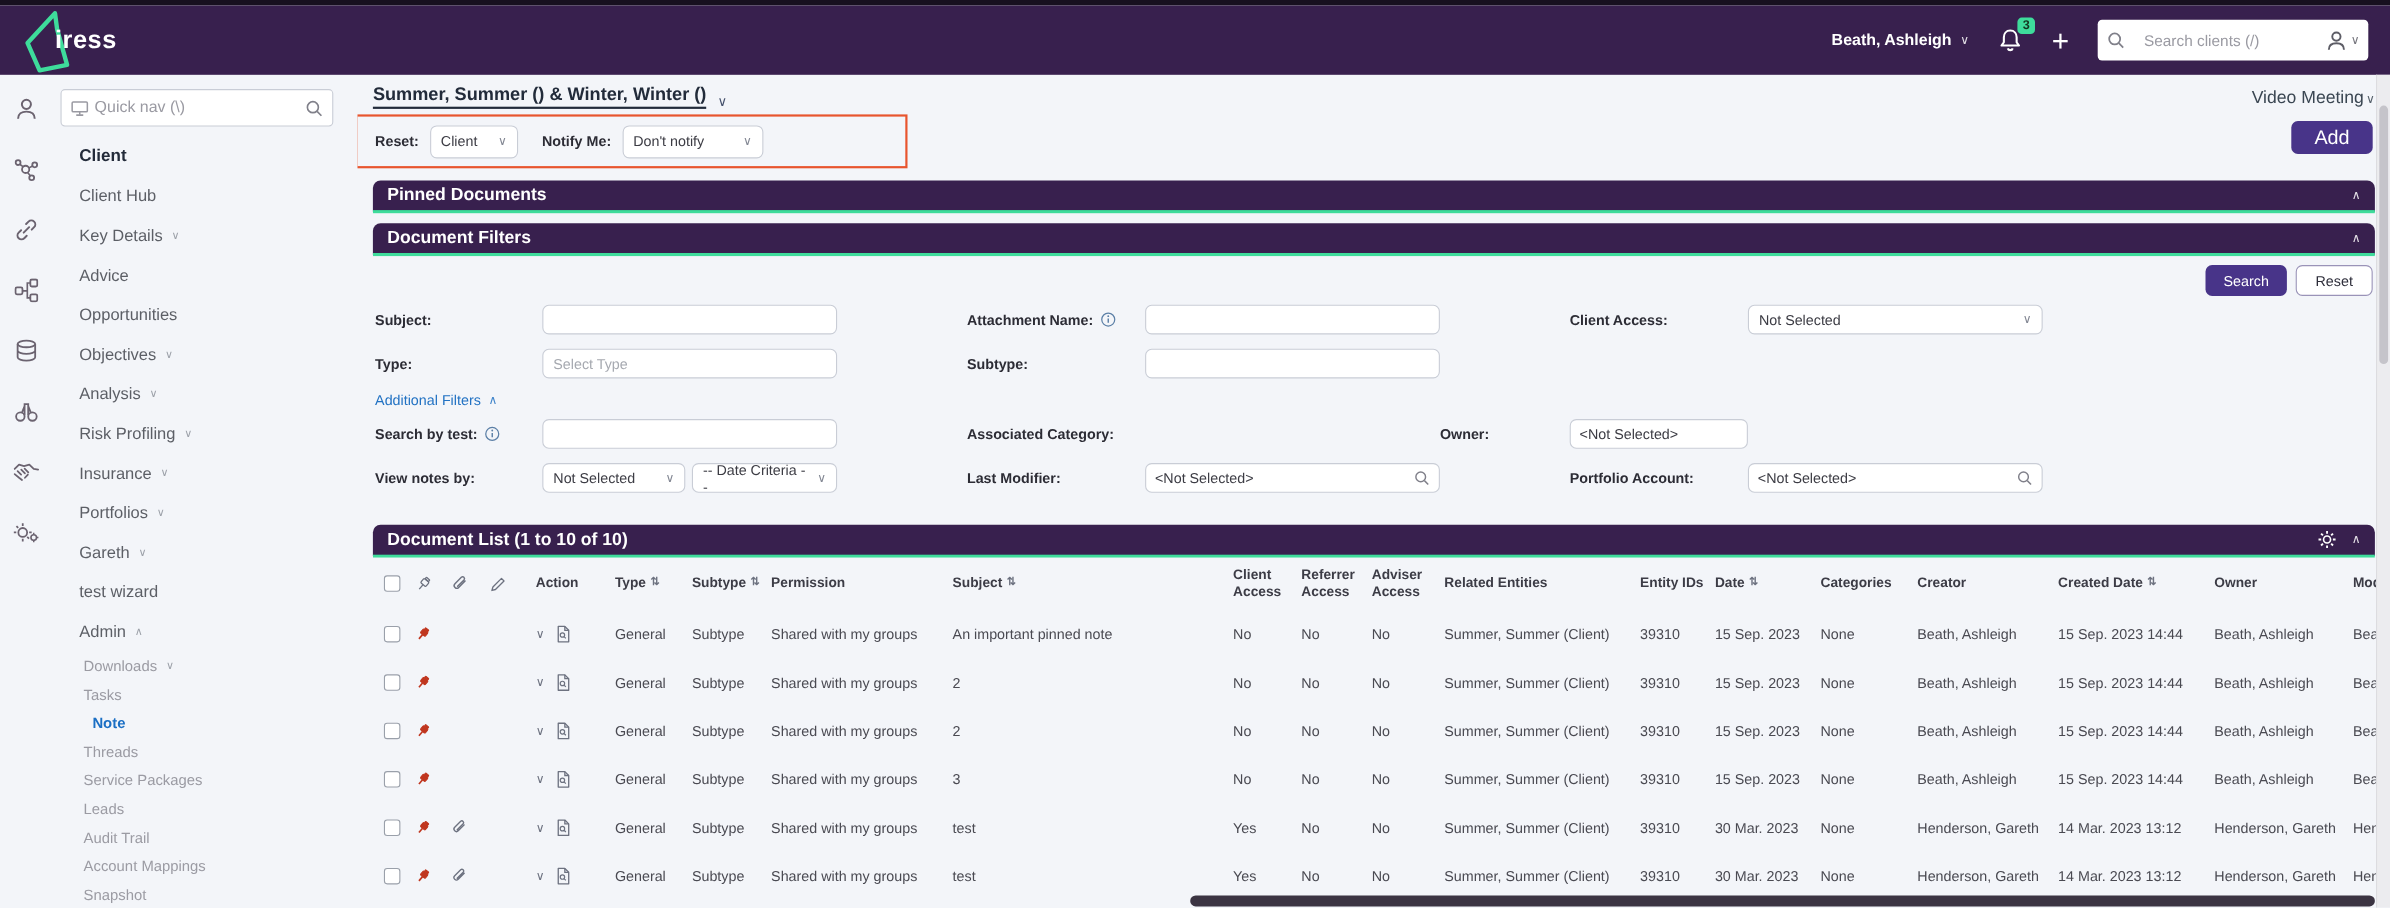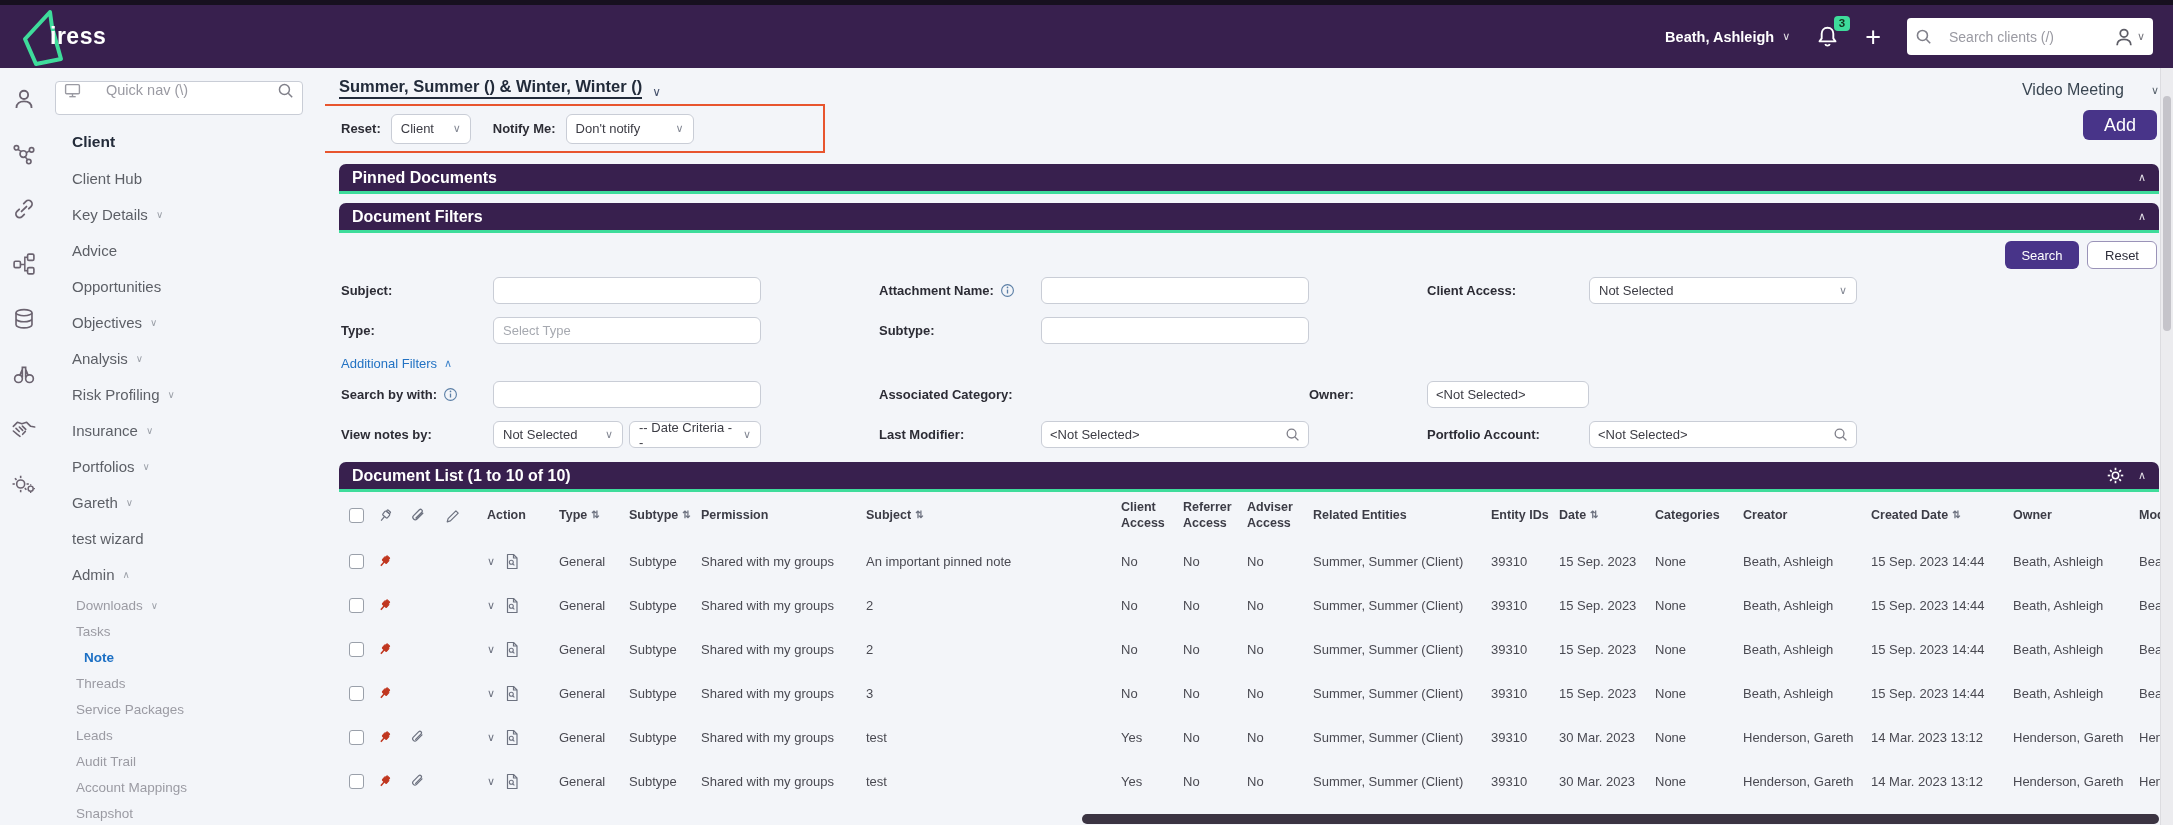--- a/index.html
+++ b/index.html
@@ -28,37 +28,37 @@
     align-items:center;padding:0 8px;color:#9a9aa2;gap:17px}
   .client-search .ph{font-size:14px;color:#9a9aa2;flex:1;white-space:nowrap}
   .client-search .divider{display:flex;align-items:center;gap:3px;color:#5d5d66}
 
   .app{display:flex;height:757px;position:relative}
   .sidebar{width:325px;flex:none;position:relative;padding-top:14px}
   .rail{position:absolute;left:9px;top:20px;width:30px;display:flex;flex-direction:column;
     gap:33px;color:#6b6370}
   .rail .ric{height:22px;display:flex;align-items:center;justify-content:center}
   .quicknav{position:absolute;left:55px;top:13px;width:248px;height:34px;background:#fff;
-    border:1px solid var(--border);border-radius:4px;display:flex;align-items:flex-start;
-    padding:0 8px;gap:25px;color:#9a9aa2}
+    border:1px solid var(--border);border-radius:4px;display:flex;align-items:center;
+    padding:0 8px;gap:5px;color:#9a9aa2}
   .quicknav .ph{flex:1;font-size:14.5px;color:#9a9aa2}
   .nav{position:absolute;left:72px;top:56px;right:6px}
   .nav-item{height:36px;display:flex;align-items:center;gap:8px;font-size:15px;
     color:#5c5f66;cursor:pointer;white-space:nowrap}
   .nav-item.section{font-weight:bold;color:#232b3a;font-size:15.5px}
   .nav-item.sub{height:26px;font-size:13.5px;color:#9b9ba3;padding-left:4px}
   .nav-item.active{color:#1b6fc4;font-weight:bold;padding-left:12px}
   .nav-item .chev{color:#8d929b;font-size:10px}
 
   .main{flex:1;position:relative;padding:0 14px;overflow:hidden}
   .title-row{margin-top:9px;display:flex;align-items:flex-end}
   .page-title{font-size:16.5px;font-weight:bold;color:#222b3a;border-bottom:2px solid #222b3a;
     padding-bottom:1px}
   .title-chev{margin-left:10px;color:#44506b;font-size:12px}
-  .video-meeting{margin-left:auto;font-size:16px;color:#3a4652;display:flex;gap:27px;align-items:center;cursor:pointer}
+  .video-meeting{margin-left:auto;font-size:16px;color:#3a4652;display:flex;gap:2px;align-items:center;cursor:pointer}
   .view-row{position:relative;height:56px;margin-top:3px}
   .annot-box{position:absolute;left:-16px;top:2px;width:502px;height:49px;
     border:2px solid var(--annot);display:flex;align-items:center;gap:10px;padding:0 16px}
   .inline-label{font-size:13px;font-weight:bold;color:var(--label)}
   .fake-select{height:30px;background:#fff;border:1px solid var(--border);border-radius:6px;
     display:flex;align-items:center;justify-content:space-between;padding:0 9px;font-size:13px;
     color:#3c3c44;cursor:pointer;gap:8px}
   .fake-select .chev{color:#6d7280}
   .add-btn{position:absolute;right:2px;top:8px;width:74px;height:30px;background:var(--btn-purple);
     color:#fff;border:none;border-radius:6px;font-size:18px;font-family:inherit;cursor:pointer}
@@ -84,21 +84,21 @@
     padding:0 9px;font-size:13px;color:#3c3c44;font-family:inherit;width:100%}
   .ftext::placeholder{color:#a6a9b0}
   .fsearch{height:27px;border:1px solid var(--border);border-radius:6px;background:#fff;
     display:flex;align-items:center;padding:0 8px;gap:6px}
   .fsearch input{border:none;outline:none;flex:1;font-size:13px;color:#3c3c44;font-family:inherit;background:transparent}
   .addl-link{display:flex;align-items:center;gap:7px;color:var(--blue);font-size:13px;
     margin:12px 0 1px 0;cursor:pointer}
   .dbl-select{display:flex;gap:6px}
   .info-ic{width:15px;height:15px;flex:none;color:#5b7fa6}
 
-  .doclist-bar{margin-top:2px}
+  .doclist-bar{margin-top:17px}
   .gear-ic{cursor:pointer}
 
   .table-wrap{overflow:hidden;width:1835px}
   .doc-table{display:grid;width:max-content;
     grid-template-columns:36px 33px 35px 42px 72px 70px 72px 165px 255px 62px 64px 66px 178px 68px 96px 88px 128px 142px 126px 120px;}
   .th{min-height:47px;display:flex;align-items:center;font-size:12.5px;font-weight:bold;
     color:#3c3c46;padding:4px 6px 4px 2px;line-height:1.25}
   .td{height:44px;display:flex;align-items:center;font-size:13px;color:#4a4a52;
     padding:0 6px 0 2px;white-space:nowrap;overflow:hidden}
   .sort{font-size:10px;color:#6d7280;margin-left:4px}
@@ -393,21 +393,21 @@
           <span></span>
       </div>
 
       <div class="addl-link">
         <span>Additional Filters</span>
         <span class="chev" style="color:var(--blue)">∧</span>
       </div>
 
       <div class="fgrid second" style="margin-top:10px">
         <span class="flabel">
-          <span>Search by with:</span>
+          <span>Search by test:</span>
           <svg class="info-ic" viewBox="0 0 16 16">
               <circle cx="8" cy="8" r="6.3" fill="none" stroke="currentColor" stroke-width="1.2"></circle>
               <line x1="8" y1="7" x2="8" y2="11.2" stroke="currentColor" stroke-width="1.4"></line>
               <circle cx="8" cy="4.7" r="0.9" fill="currentColor"></circle>
             </svg>
         </span>
         <input class="ftext" style="">
         <span></span>
         <span class="flabel">Associated Category:</span>
         <span></span>

